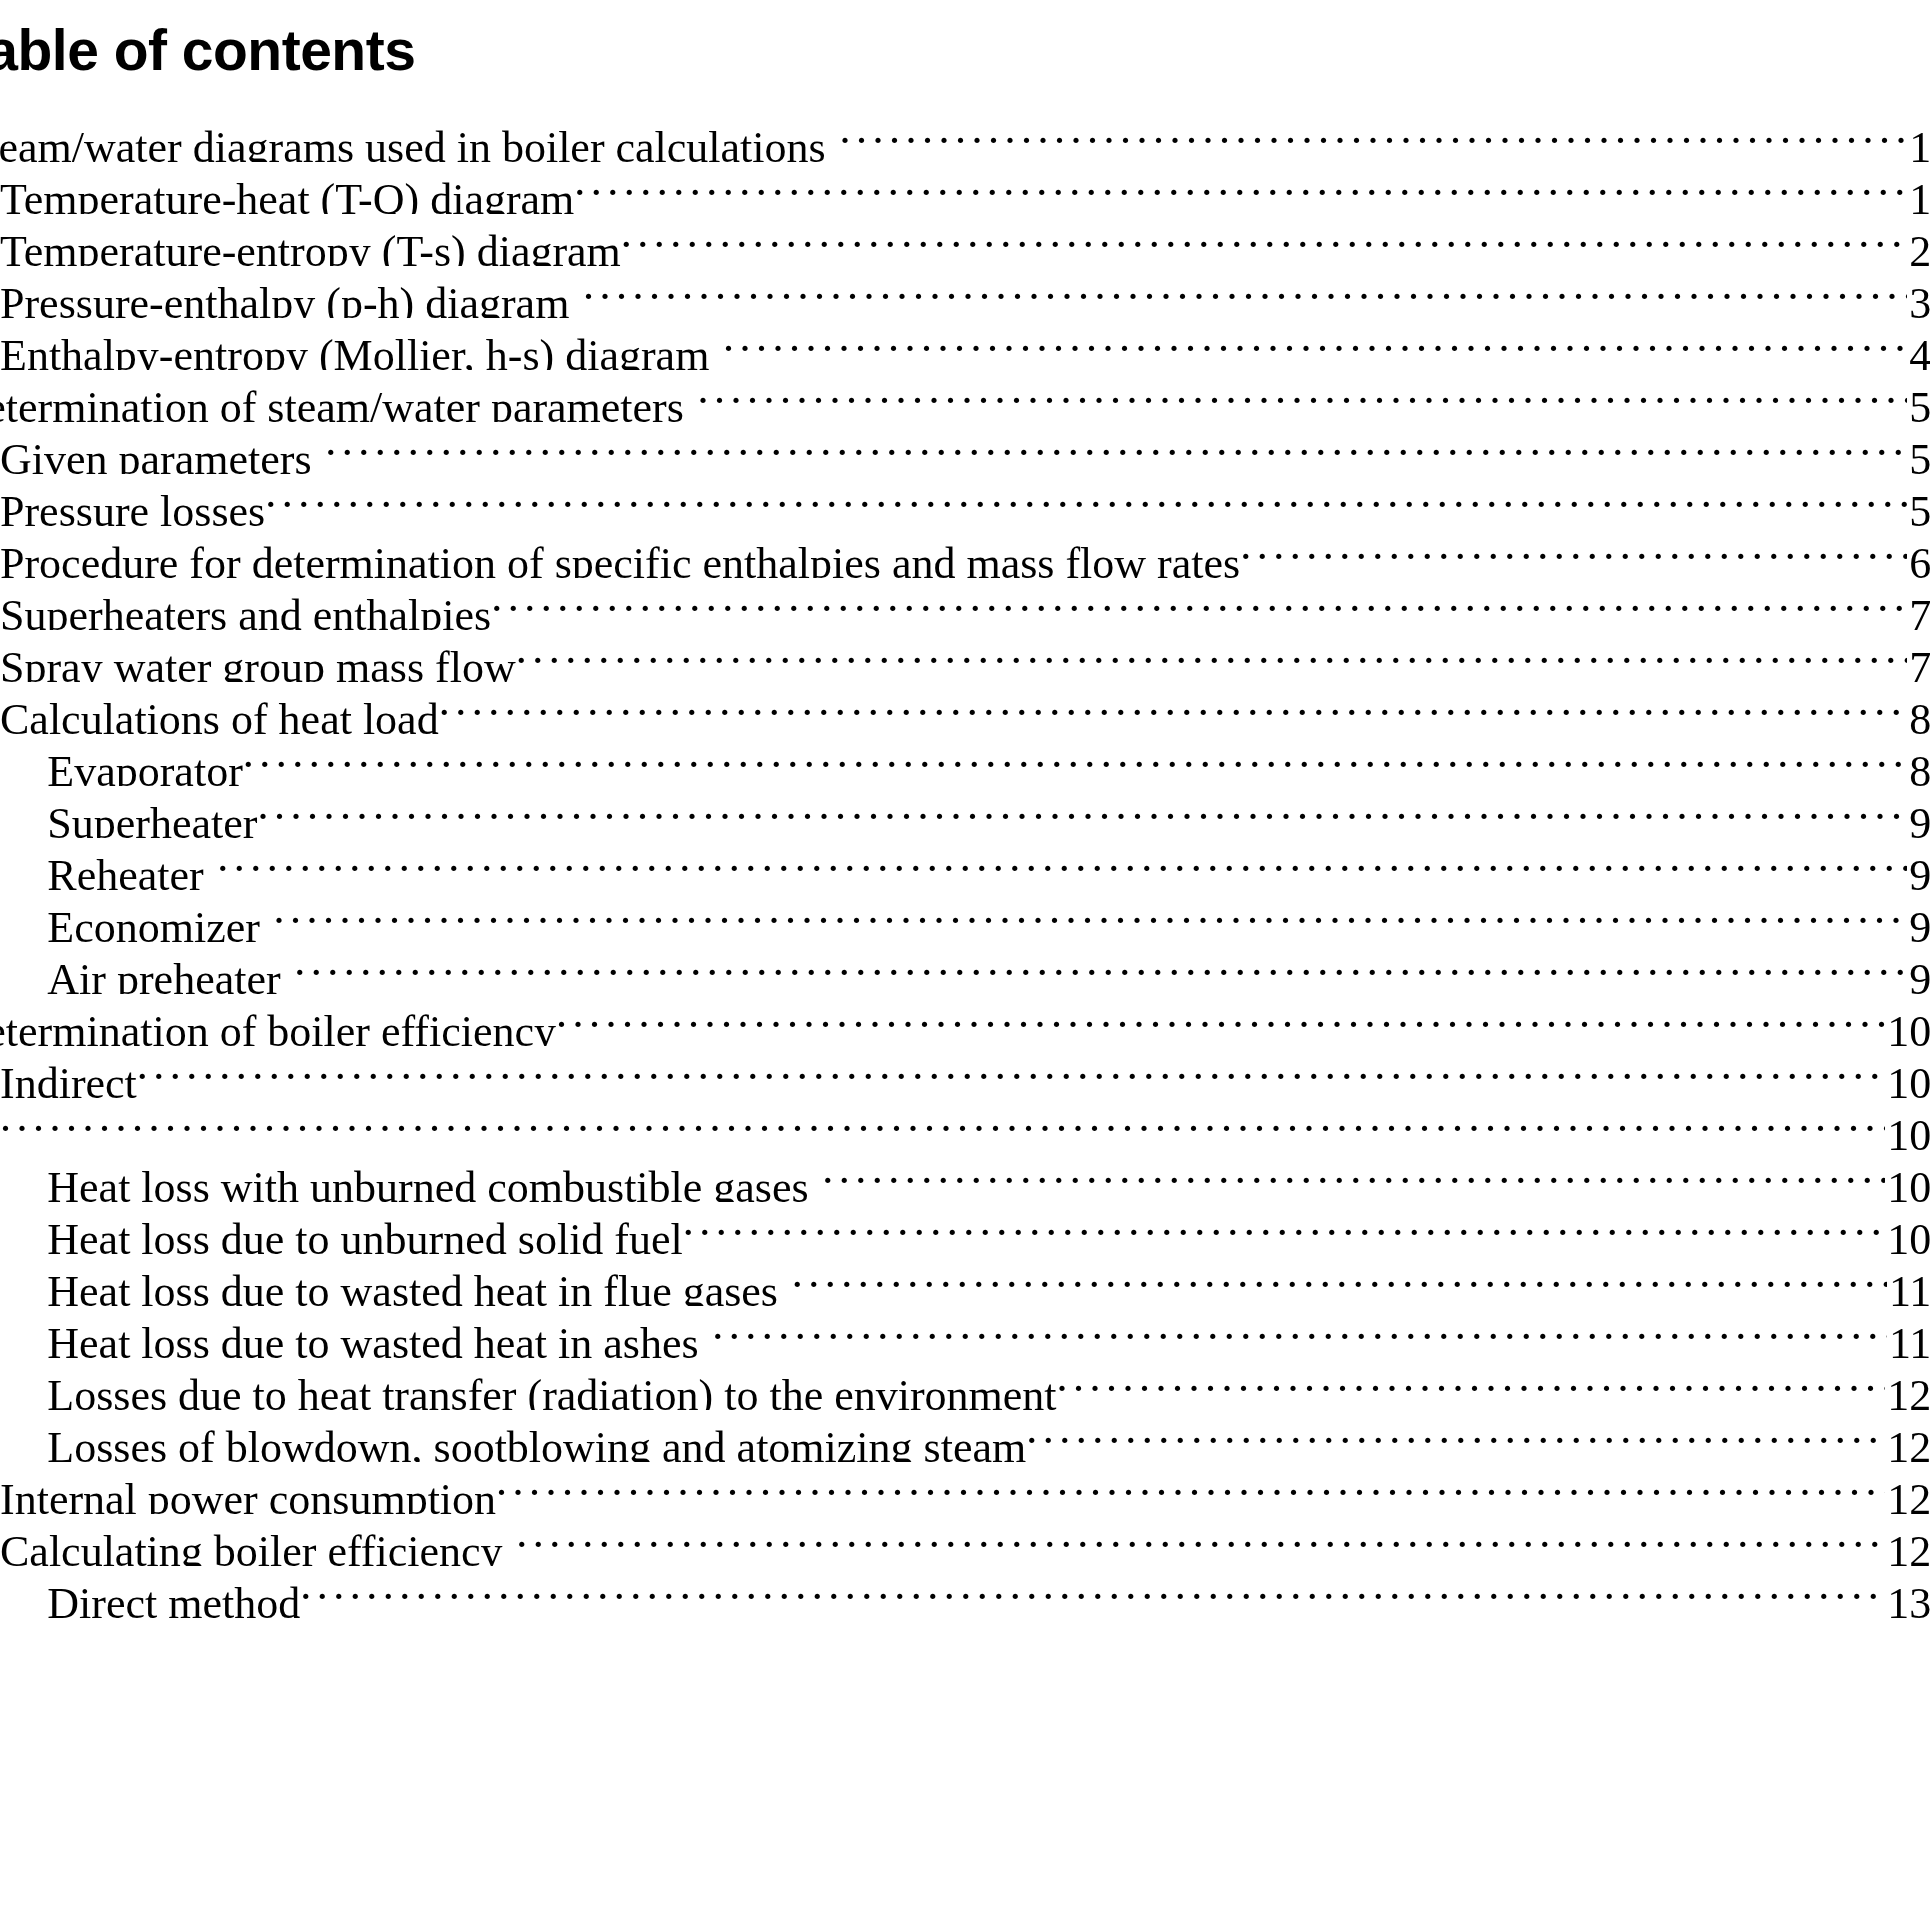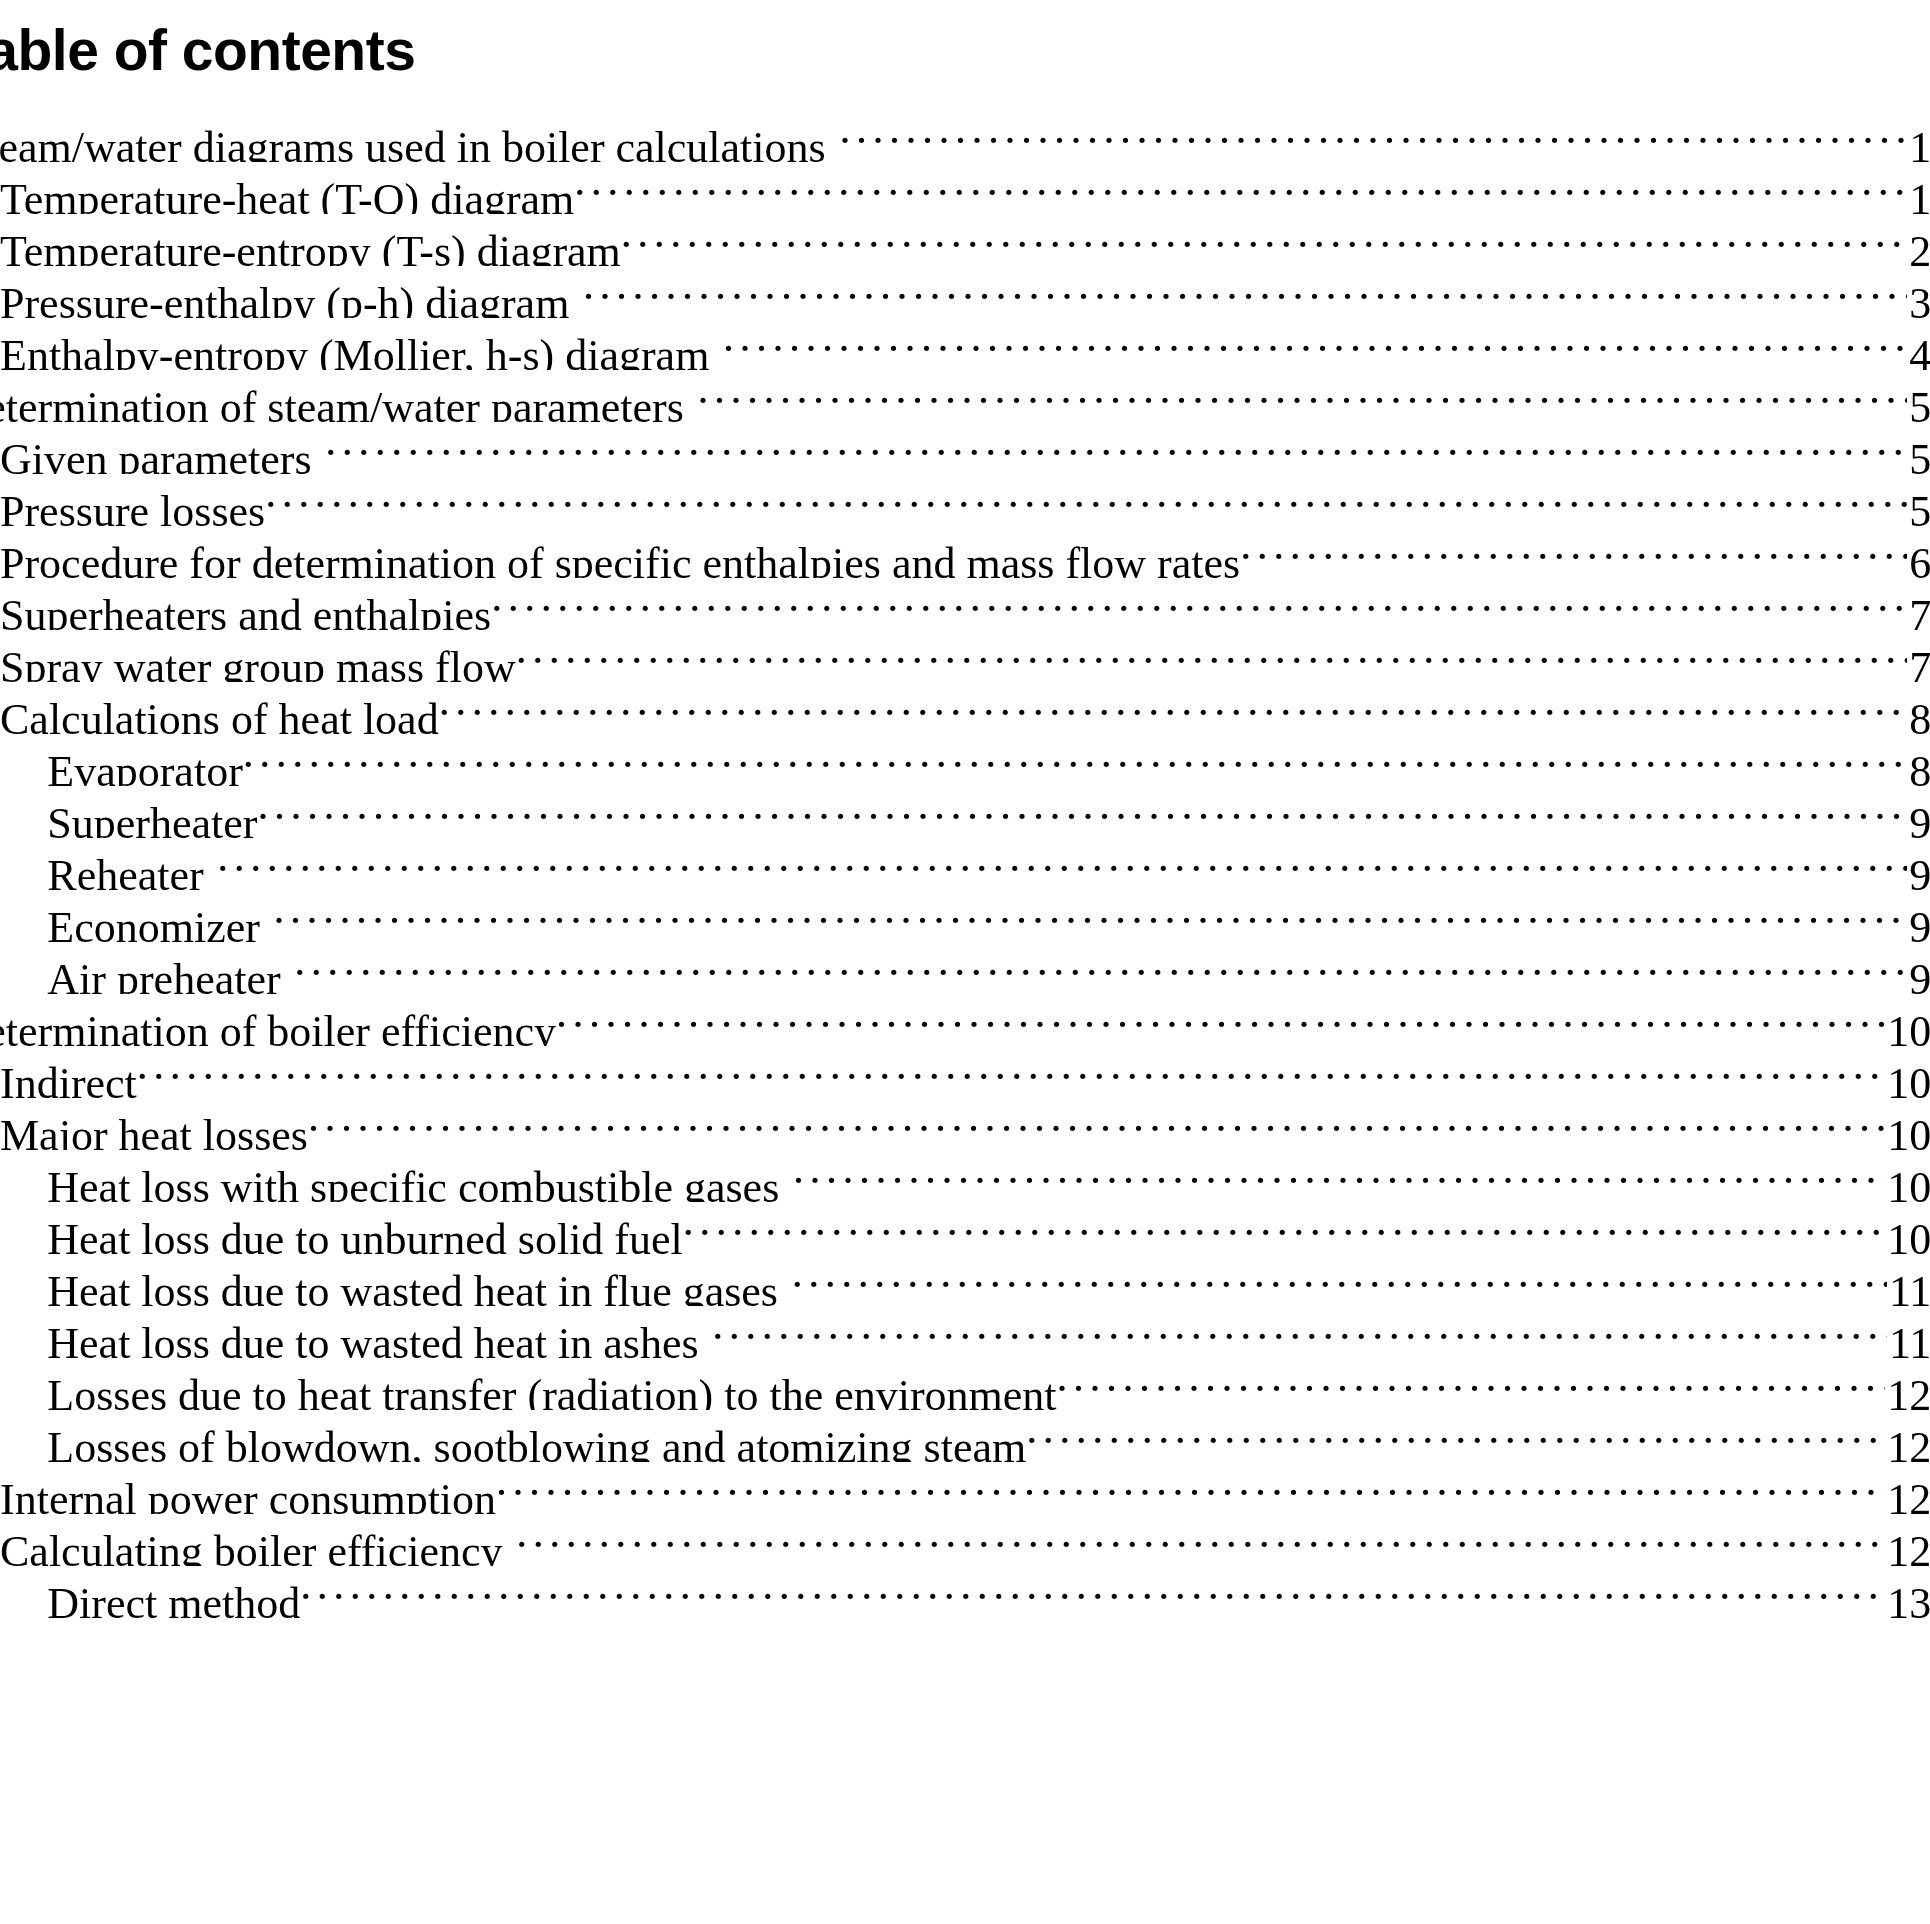--- a/index.html
+++ b/index.html
@@ -198,26 +198,25 @@
           <span class="entry-label">etermination of boiler efficiency</span>
           <span class="entry-leader"></span>
           <span class="entry-page">10</span>
         </div>
         <div class="toc-entry level-1 tight">
           <span class="entry-label">Indirect</span>
           <span class="entry-leader"></span>
           <span class="entry-page">10</span>
         </div>
         <div class="toc-entry level-1 tight">
-          <span class="entry-label">Major heat losses</span>
-          <span class="entry-leader"></span>
-          <span class="entry-page">10</span>
-        </div>
-        <div class="toc-entry level-2 loose">
-          <span class="entry-label">Heat loss with specific combustible gases</span>
+          <span class="entry-leader"></span>
+          <span class="entry-page">10</span>
+        </div>
+        <div class="toc-entry level-2 loose">
+          <span class="entry-label">Heat loss with unburned combustible gases</span>
           <span class="entry-leader"></span>
           <span class="entry-page">10</span>
         </div>
         <div class="toc-entry level-2 tight">
           <span class="entry-label">Heat loss due to unburned solid fuel</span>
           <span class="entry-leader"></span>
           <span class="entry-page">10</span>
         </div>
         <div class="toc-entry level-2 loose">
           <span class="entry-label">Heat loss due to wasted heat in flue gases</span>

